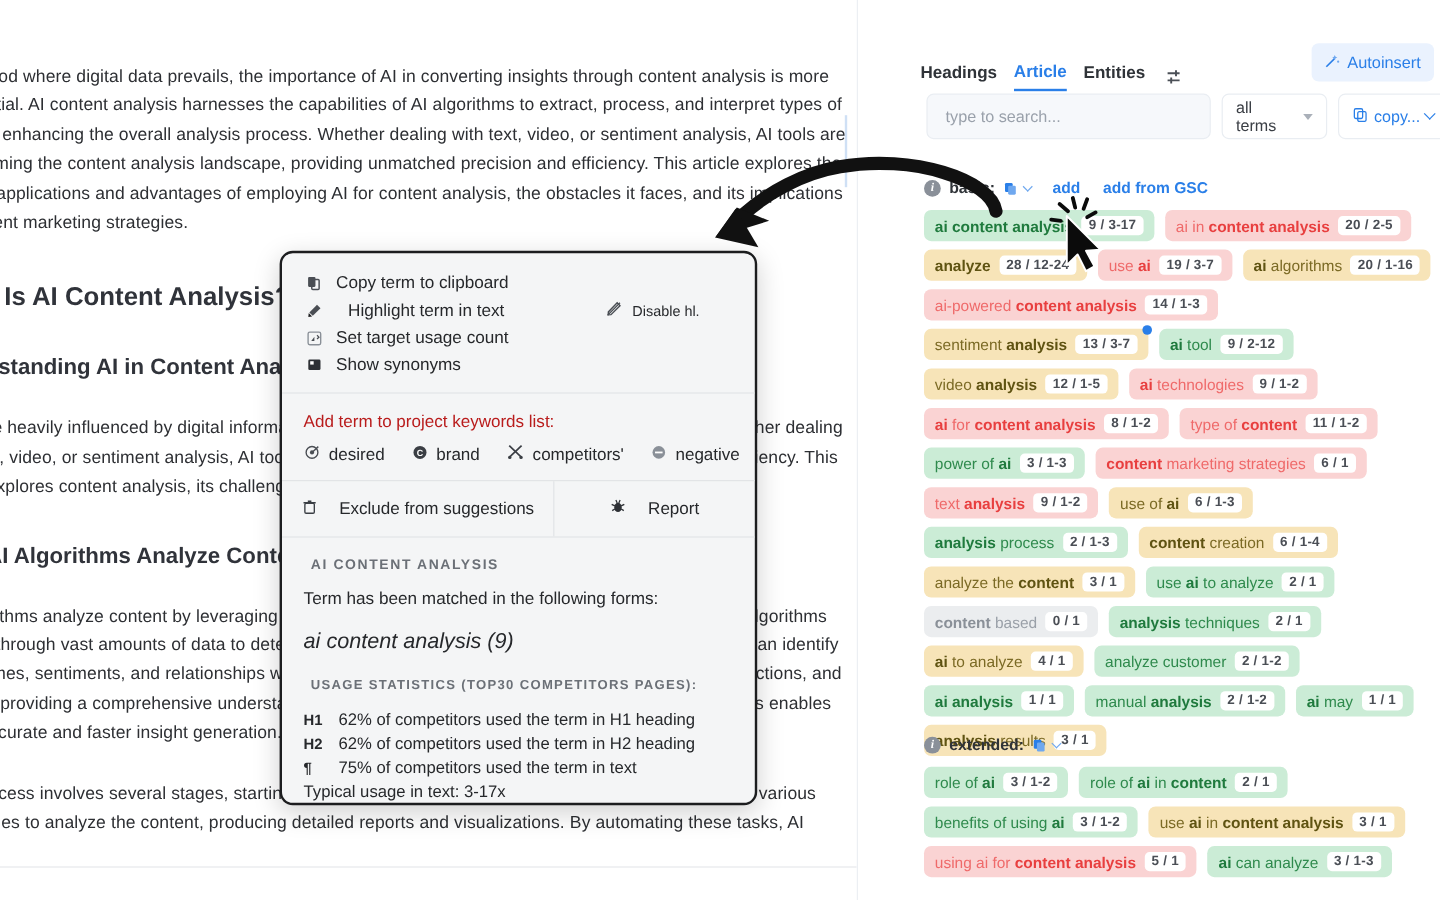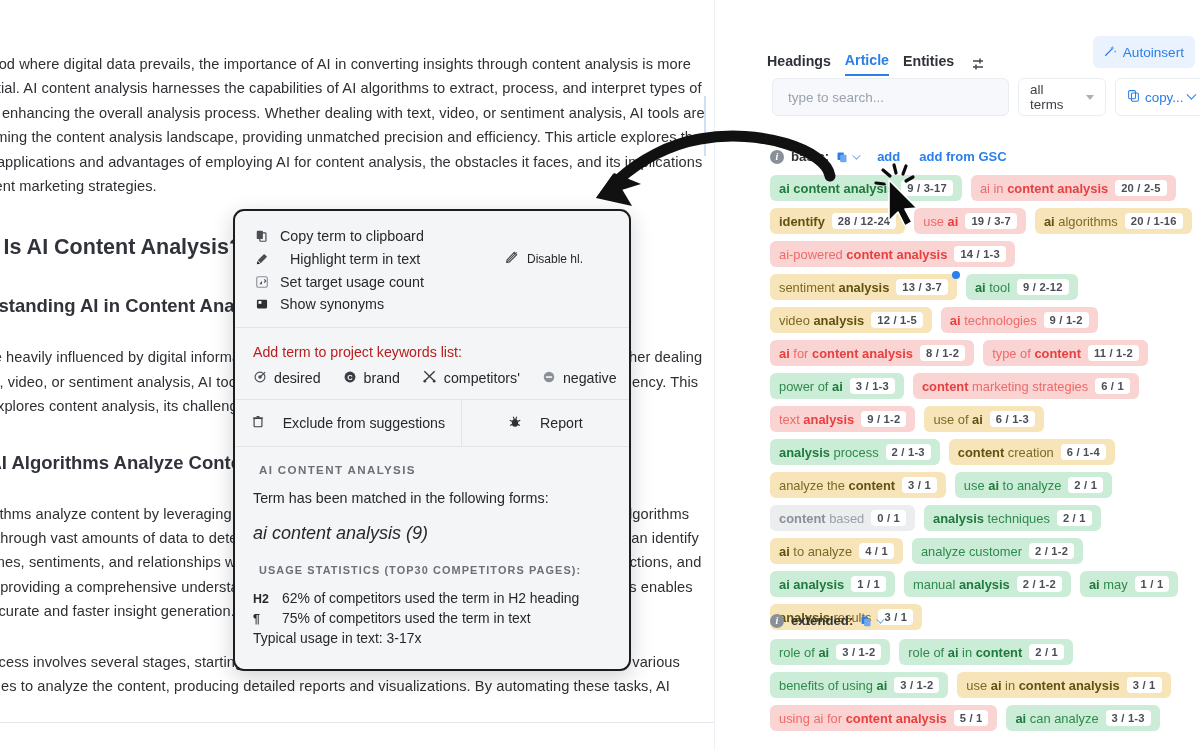--- a/index.html
+++ b/index.html
@@ -311,21 +311,21 @@
     <div class="tagwrap" id="tags-basic">
         <div class="tag green">
           <span class="txt"><b>ai content analysis</b></span>
           <span class="cnt">9 / 3-17</span>
         </div>
         <div class="tag pink">
           <span class="txt">ai in <b>content analysis</b></span>
           <span class="cnt">20 / 2-5</span>
         </div>
         <div class="tag yellow">
-          <span class="txt"><b>identify</b></span>
+          <span class="txt"><b>analyze</b></span>
           <span class="cnt">28 / 12-24</span>
         </div>
         <div class="tag pink">
           <span class="txt">use <b>ai</b></span>
           <span class="cnt">19 / 3-7</span>
         </div>
         <div class="tag yellow">
           <span class="txt"><b>ai</b> algorithms</span>
           <span class="cnt">20 / 1-16</span>
         </div>
@@ -598,20 +598,24 @@
     </div>
 
     <div class="pm-div"></div>
 
     <div class="pm-body">
       <div class="pm-title">AI CONTENT ANALYSIS</div>
       <div class="pm-text">Term has been matched in the following forms:</div>
       <div class="pm-form">ai content analysis (9)</div>
       <div class="pm-subtitle">USAGE STATISTICS (TOP30 COMPETITORS PAGES):</div>
 
+      <div class="pm-stat">
+        <span class="k">H1</span>
+        <span>62% of competitors used the term in H1 heading</span>
+      </div>
       <div class="pm-stat">
         <span class="k">H2</span>
         <span>62% of competitors used the term in H2 heading</span>
       </div>
       <div class="pm-stat">
         <span class="k">¶</span>
         <span>75% of competitors used the term in text</span>
       </div>
       <div class="pm-typ">Typical usage in text: 3-17x</div>
 

